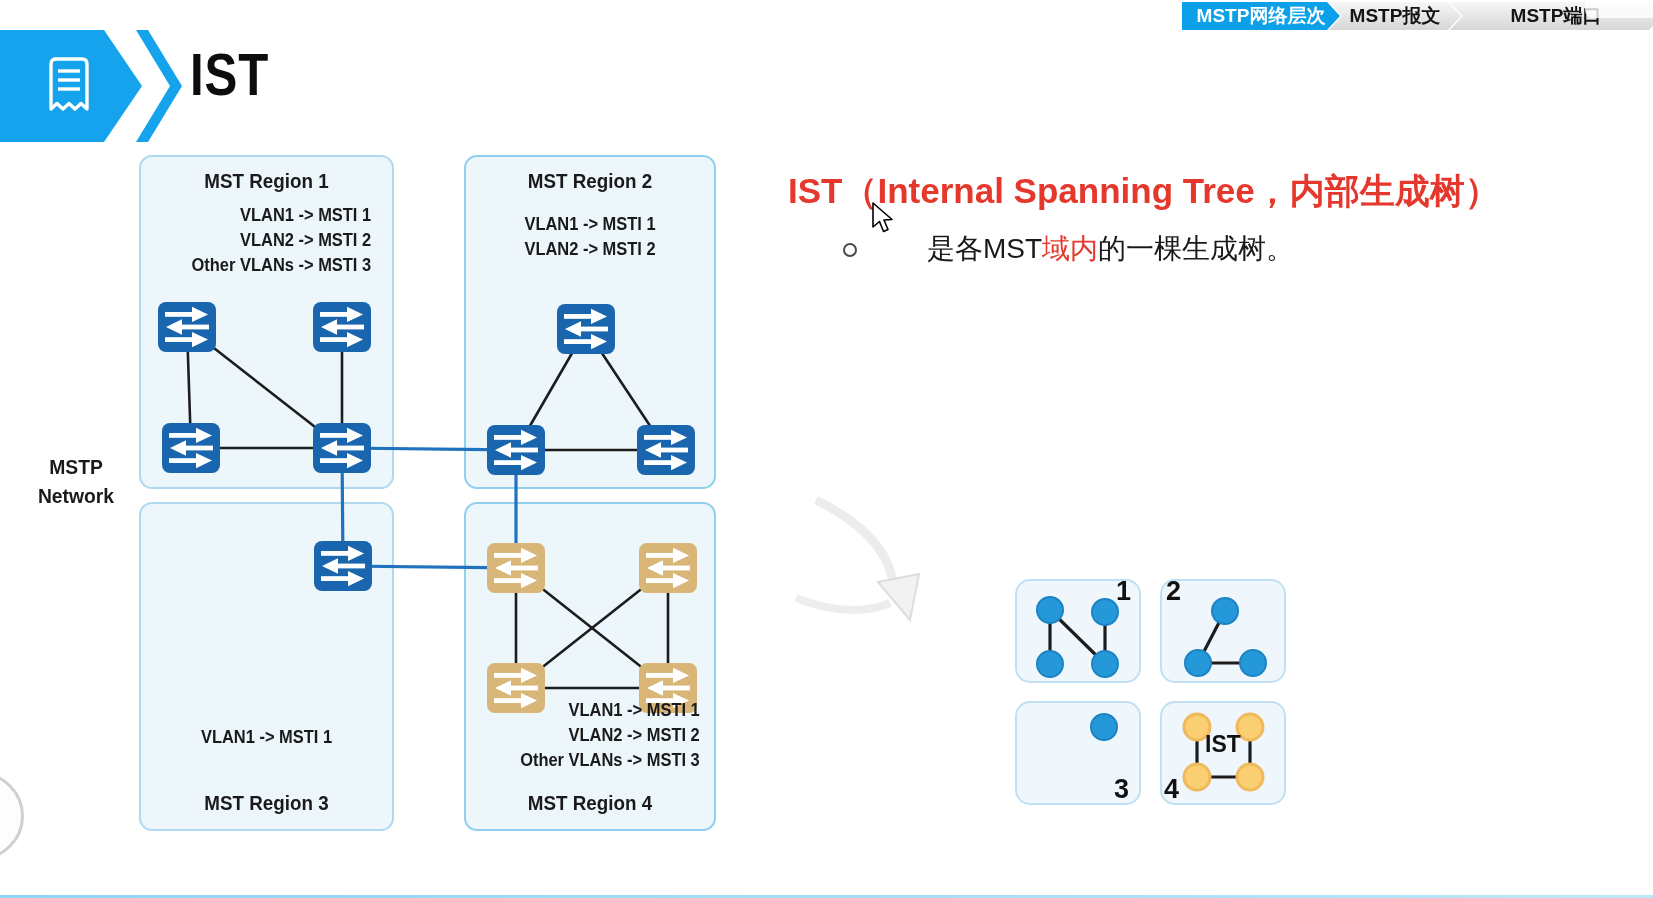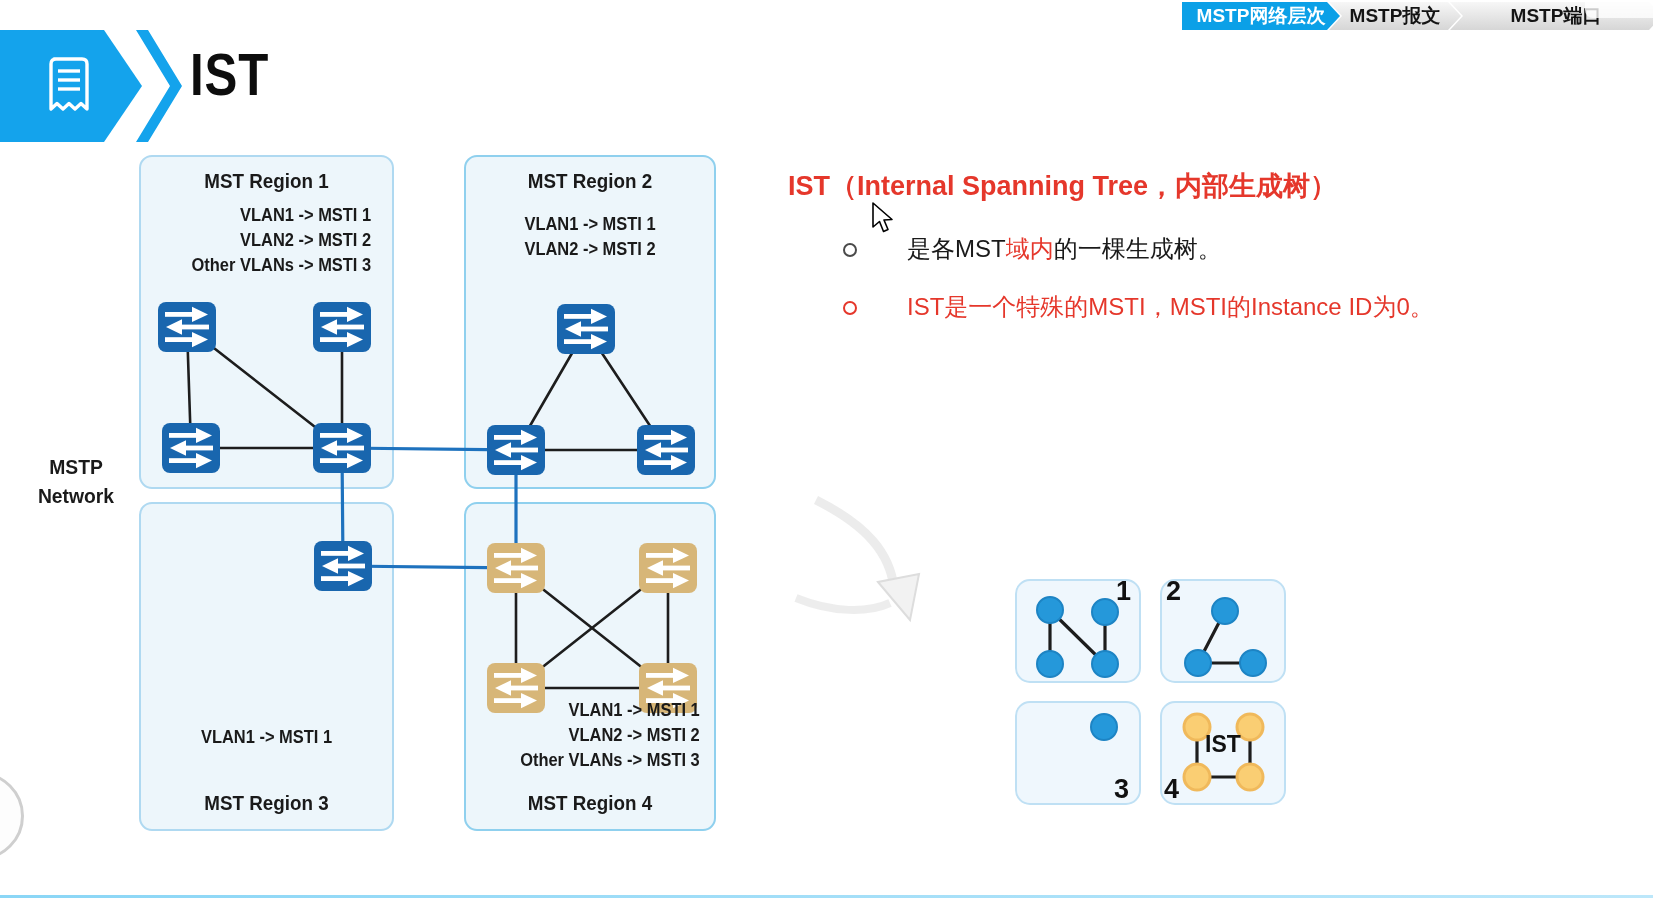--- a/index.html
+++ b/index.html
@@ -31,23 +31,23 @@
   
   .topo{position:absolute;left:130px;top:150px;z-index:1;}
   .swb{color:#1966AE}.swt{color:#D7B678}
   .lbl{position:absolute;z-index:3;}
   .region-title{font-weight:700;font-size:20px;text-align:center;transform:scaleX(.94);}
   .map-lines{font-weight:700;font-size:17.5px;line-height:25px;transform:scaleX(.94);}
   .right{text-align:right;}  .center{text-align:center;}
   .net-label{font-weight:700;font-size:21px;line-height:29px;text-align:center;transform:scaleX(.92);}
 
   
-  .heading{position:absolute;left:788px;top:168px;font-size:27px;font-weight:700;color:#E5372B;z-index:3;}
+  .heading{position:absolute;left:788px;top:168px;font-size:35px;font-weight:700;color:#E5372B;z-index:3;}
   .bullets{position:absolute;left:843px;top:226px;width:648px;z-index:3;}
-  .bullet{display:flex;margin-bottom:13px;font-size:24px;line-height:45px;}
+  .bullet{display:flex;margin-bottom:13px;font-size:28px;line-height:45px;gap:20px;}
   .marker{flex:0 0 10px;width:10px;height:10px;border:2px solid currentColor;border-radius:50%;
           margin:17px 50px 0 0;}
   .btext{flex:1;}
   .red{color:#E5372B}.black{color:#1A1A1A}
   .marker.black{color:#4a4a4a}
 
   
   .arrow-decal{position:absolute;left:788px;top:492px;z-index:2;}
   .cursor{position:absolute;left:870px;top:202px;z-index:40;}
   .mini{position:absolute;left:1000px;top:572px;z-index:2;}
@@ -171,24 +171,20 @@
     <div>MSTP</div>
     <div>Network</div>
   </div>
 
   <div class="heading">IST（Internal Spanning Tree，内部生成树）</div>
   <div class="bullets">
       <div class="bullet">
         <span class="marker black"></span>
         <span class="btext"><span class="black">是各MST</span><span class="red">域内</span><span class="black">的一棵生成树。</span></span>
       </div>
-      <div class="bullet">
-        <span class="marker red"></span>
-        <span class="btext"><span class="red">IST是一个特殊的MSTI，MSTI的Instance ID为0。</span></span>
-      </div>
     </div>
 
   <svg class="arrow-decal" width="160" height="140" viewBox="0 0 160 140">
     <path d="M28 8 C 80 34, 102 62, 106 96" stroke="#ECECEC" stroke-width="9" fill="none"></path>
     <path d="M8 106 C 45 121, 80 121, 102 111" stroke="#E7E7E7" stroke-width="8" fill="none" opacity="0.75"></path>
     <polygon points="90,90 122,128 131,82" fill="#F2F2F2" stroke="#DDDDDD" stroke-width="2"></polygon>
   </svg>
 
   <svg class="mini" width="300" height="245" viewBox="1000 572 300 245">
     <g fill="#EFF7FD" stroke="#BFE0F4" stroke-width="2">

